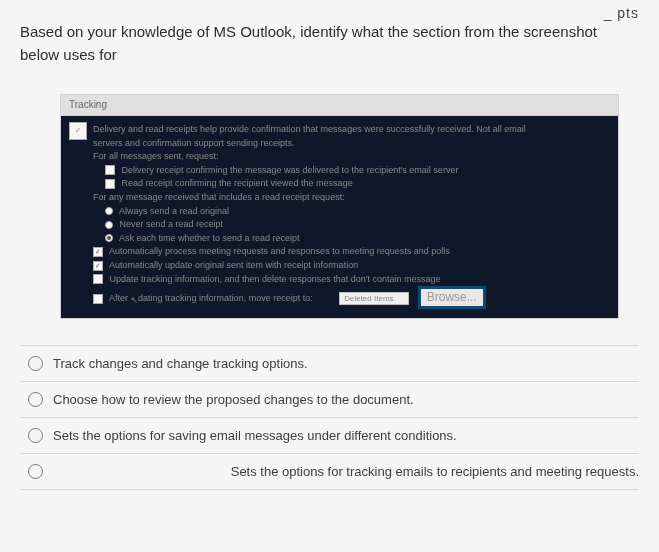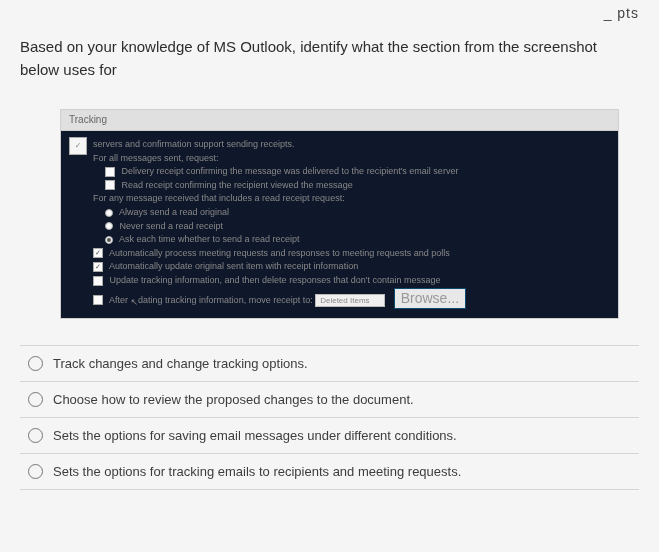--- a/index.html
+++ b/index.html
@@ -16,21 +16,20 @@
     background: #f5f5f5;
     padding: 10px 20px 0 20px;
     box-sizing: border-box;
     height: 100%;
   }
   .pts {
     text-align: right;
     font-size: 14px;
     color: #444;
     margin-top: -5px;
-    margin-bottom: 15px;
     letter-spacing: 1px;
   }
   .question-text {
     font-size: 15px;
     line-height: 1.5;
     color: #2d2d2d;
     margin-bottom: 28px;
   }
   .screenshot-box {
     background: #0f172a;
@@ -100,44 +99,46 @@
     border-radius: 50%;
   }
   .dropdown {
     display: inline-block;
     border: 1px solid #bbb;
     background: #f0f0f0;
     padding: 0 4px;
     font-size: 8px;
     color: #888;
     min-width: 60px;
+    margin-left: 24px;
   }
   .btn-browse {
     display: inline-block;
-    border: 1px solid #0c4a6e;
+    border: 3px solid #0c4a6e;
     background: #e8e8e8;
     padding: 0 6px;
-    font-size: 14px;
+    font-size: 12px;
     color: #999;
     margin-left: 6px;
   }
   .answers {
     margin-top: 26px;
   }
   .answer-row {
     border-top: 1px solid #d5d5d5;
     padding: 10px 0 10px 8px;
     display: flex;
     align-items: center;
     gap: 10px;
     font-size: 13px;
     color: #3d3d3d;
   }
   .answer-row:last-child {
     border-bottom: 1px solid #d5d5d5;
+    justify-content: space-between;
   }
   .answer-radio {
     width: 13px;
     height: 13px;
     border: 1.5px solid #777;
     border-radius: 50%;
     flex: 0 0 13px;
   }
   .cursor {
     display: inline-block;
@@ -151,20 +152,21 @@
 <div class="page">
   <div class="pts">_ pts</div>
 
   <div class="question-text">Based on your knowledge of MS Outlook, identify what the section from the screenshot below uses for</div>
 
   <div class="screenshot-box">
     <div class="sh-header">Tracking</div>
     <div class="sh-body">
       <div class="sh-icon">✓</div>
       <div class="sh-content">
+        <div class="sh-line">Delivery and read receipts help provide confirmation that messages were successfully received. Not all email</div>
         <div class="sh-line">servers and confirmation support sending receipts.</div>
         <div class="sh-line">For all messages sent, request:</div>
         <div class="sh-line indent1">
           <span class="cb"></span>
           <span>Delivery receipt confirming the message was delivered to the recipient's email server</span>
         </div>
         <div class="sh-line indent1">
           <span class="cb"></span>
           <span>Read receipt confirming the recipient viewed the message</span>
         </div>

